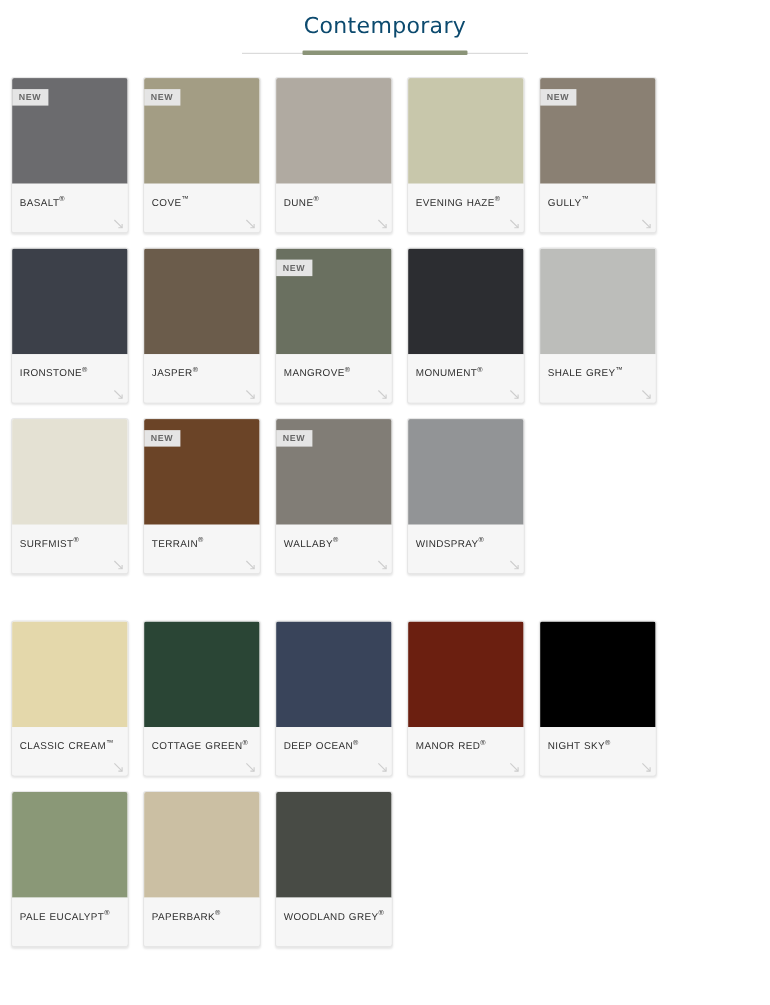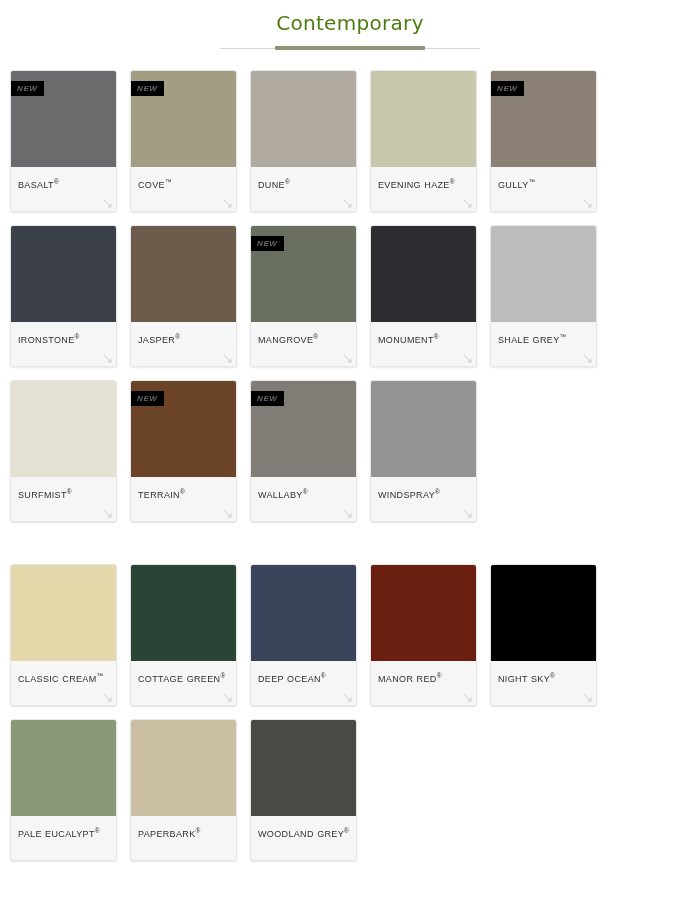--- a/index.html
+++ b/index.html
@@ -23,21 +23,21 @@
   .section { width: 700px; }
   .section-head {
     width: 100%;
     text-align: center;
     padding-top: 10px;
   }
   .section-title {
     font-family: "DejaVu Sans", sans-serif;
     font-size: 20px;
     font-weight: 400;
-    color: #4d7c0f;
+    color: #0c4a6e;
     letter-spacing: 0.3px;
     line-height: 26px;
     margin: 0;
   }
   .divider-wrap {
     position: relative;
     width: 260px;
     margin: 10px auto 0 auto;
     height: 6px;
   }
@@ -81,29 +81,28 @@
   .swatch-color {
     position: relative;
     width: 100%;
     height: 96px;
     display: block;
   }
   .new-badge {
     position: absolute;
     top: 10px;
     left: 0;
-    background: #000000;
+    background: #e5e5e5;
     color: #666666;
     font-size: 8px;
     font-weight: bold;
     letter-spacing: 0.6px;
     padding: 3px 7px 3px 6px;
     line-height: 9px;
     font-family: "Liberation Sans", sans-serif;
-    font-style: italic;
   }
   .swatch-label-area {
     position: relative;
     background: #f6f6f6;
     padding: 8px 7px 14px 7px;
     min-height: 44px;
   }
   .swatch-name {
     font-size: 9px;
     color: #2f2f2f;

